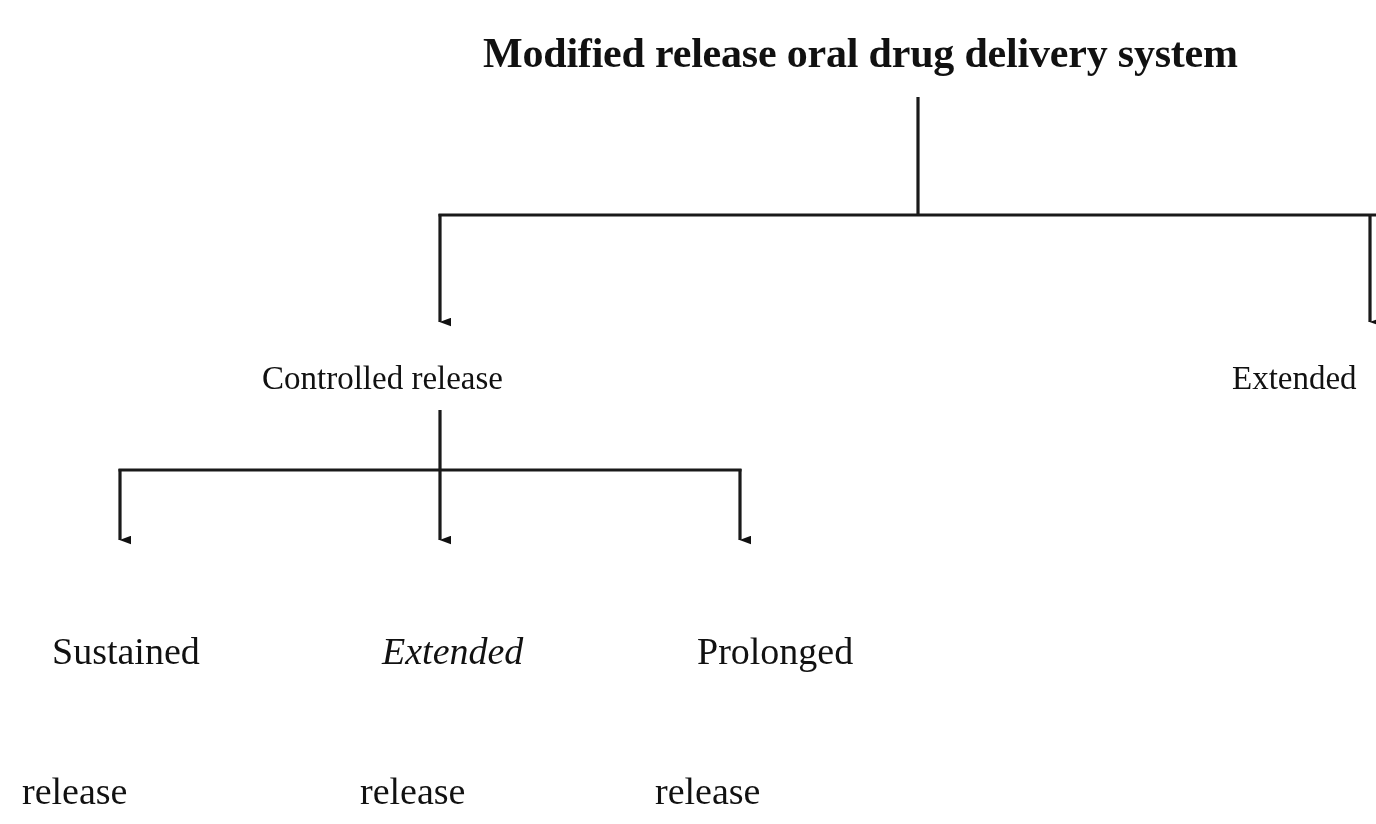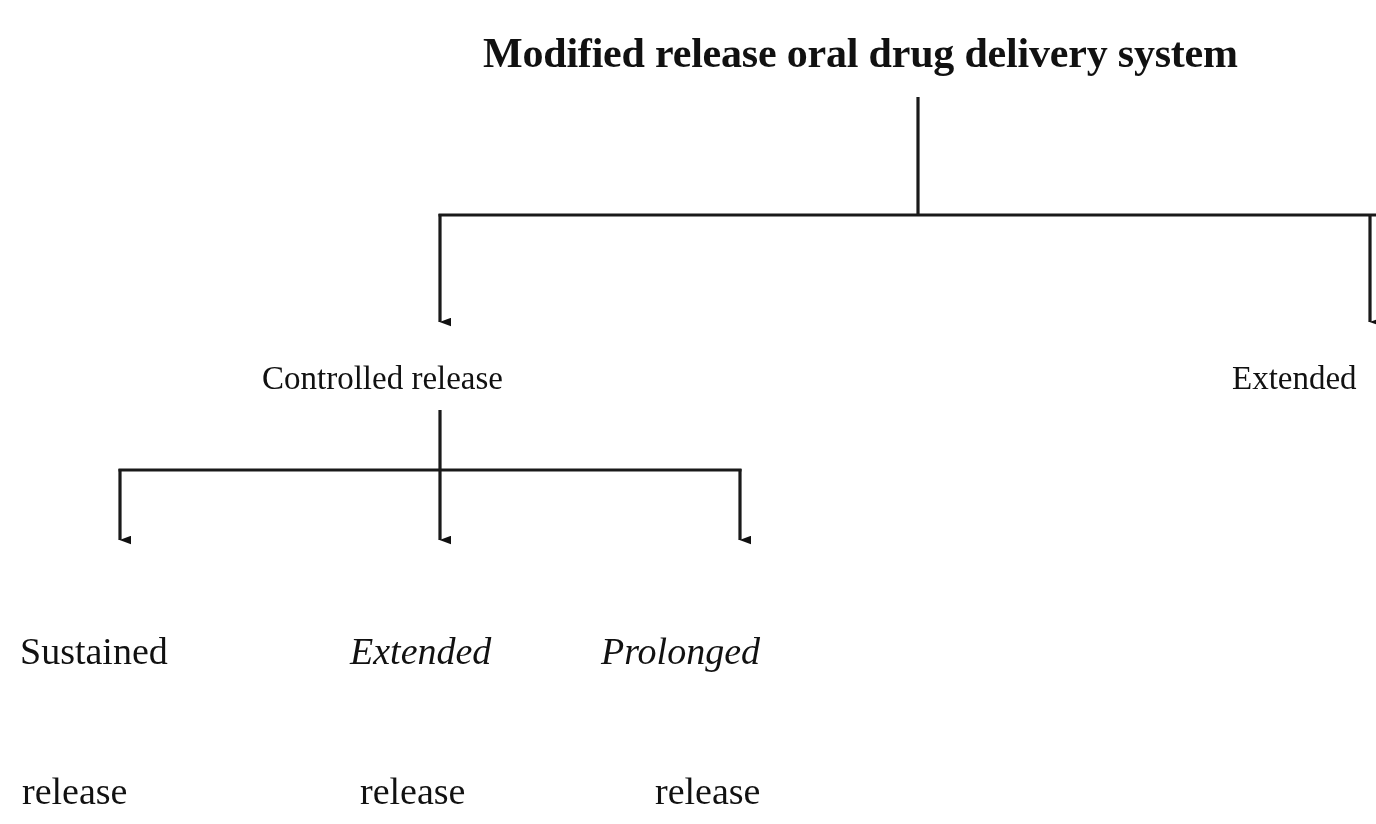--- a/index.html
+++ b/index.html
@@ -50,27 +50,27 @@
   #node-controlled-release {
     left: 262px;
   }
   #node-delayed-release {
     left: 1232px;
   }
   .node-leaf {
     font-weight: normal;
     font-size: 38px;
   }
-  .leaf-line1 { top: 632px; }
+  .leaf-line1 { top: 632px; margin-left: 32px; }
   .leaf-line2 { top: 772px; text-align: center; }
   #leaf-sustained-line1 { left: 20px; }
   #leaf-sustained-line2 { left: 22px; }
   #leaf-extended-line1  { left: 350px; font-style: italic; }
   #leaf-extended-line2  { left: 360px; }
-  #leaf-prolonged-line1 { left: 601px; font-style: italic; }
+  #leaf-prolonged-line1 { left: 665px; }
   #leaf-prolonged-line2 { left: 655px; }
 </style>
 </head>
 <body>
 
 <div id="canvas">
 
   <svg id="connectors" viewBox="0 0 1376 824" width="1376" height="824" aria-hidden="true">
     <defs>
       <marker id="arrowhead" markerWidth="10" markerHeight="12" refX="4.2" refY="11" orient="auto" markerUnits="userSpaceOnUse">

